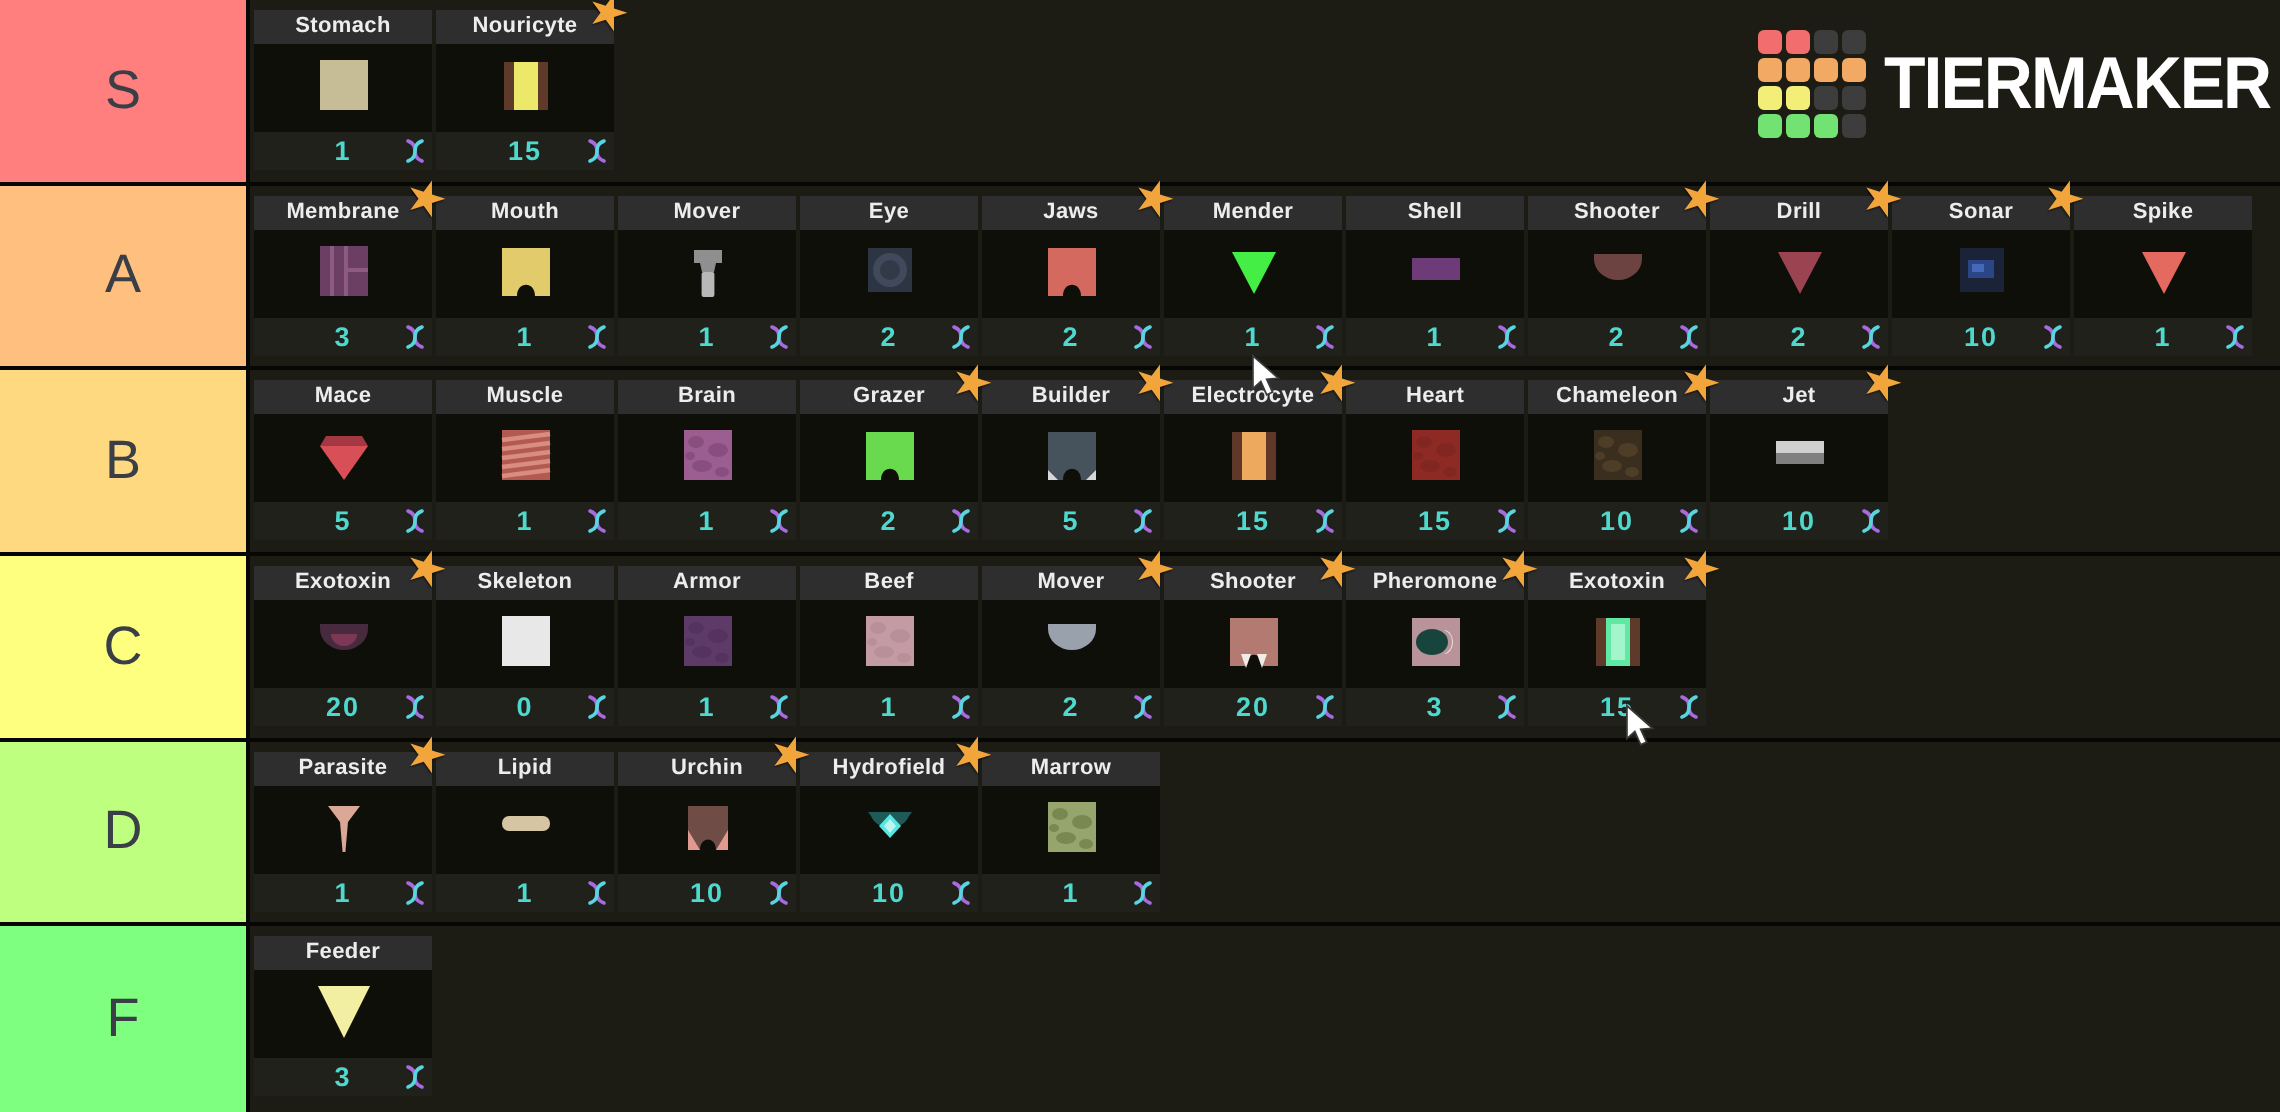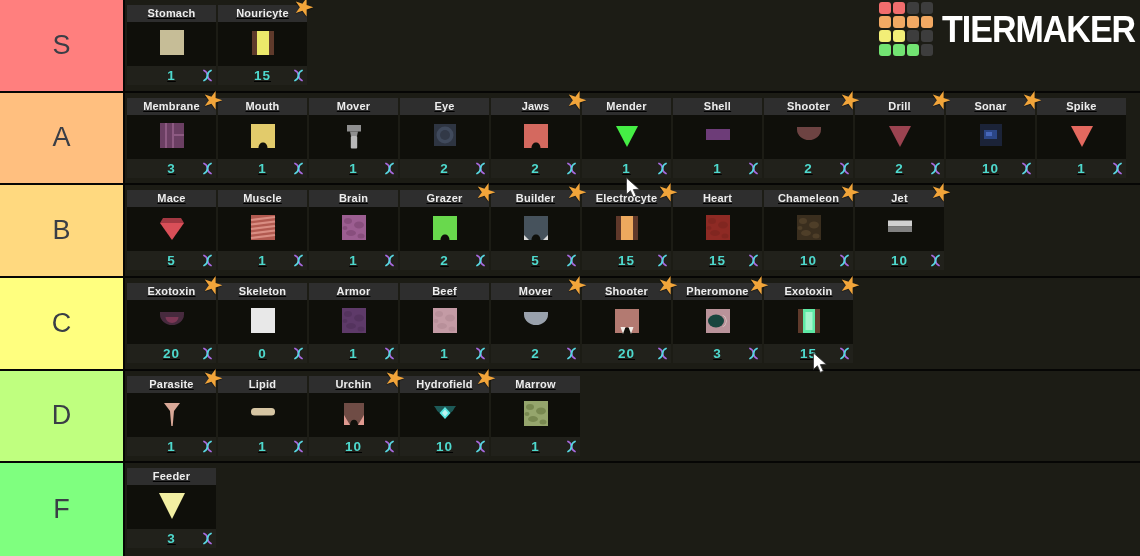--- a/index.html
+++ b/index.html
@@ -3,32 +3,32 @@
 <meta charset="utf-8">
 <style>
   html,body{margin:0;padding:0;background:#0c0c0a;}
   .app{position:relative;width:1140px;height:556px;background:#1c1c15;overflow:hidden;
        font-family:"Liberation Sans",sans-serif;-webkit-font-smoothing:antialiased;}
   .tier-rows{position:absolute;inset:0;display:flex;flex-direction:column;}
   .row{display:flex;height:92.67px;box-sizing:border-box;border-bottom:2px solid #060605;}
   .row:last-child{border-bottom:none;}
   .tier-label{width:125px;flex:none;box-sizing:border-box;border-right:2px solid #060605;
        display:flex;align-items:center;justify-content:center;font-size:27px;color:#3a3e46;}
-  .cells{display:flex;align-items:flex-start;padding-left:2px;gap:2px;text-decoration:underline;}
+  .cells{display:flex;align-items:flex-start;padding-left:2px;gap:2px;}
   .cell{position:relative;width:89px;height:80px;margin-top:5px;flex:none;background:#0f0f0a;
        display:flex;flex-direction:column;}
   .cell-name{height:17px;line-height:17px;background:#2e2e2e;color:var(--labelc,#ededed);
        font-size:11px;font-weight:bold;text-align:center;white-space:nowrap;overflow:hidden;letter-spacing:.2px;}
   .cell-icon{flex:1;display:flex;align-items:center;justify-content:center;}
   .cell-foot{height:19px;background:#21211b;position:relative;display:flex;align-items:center;justify-content:center;}
   .count{color:var(--countc,#4ed9ce);font-size:13.5px;font-weight:bold;letter-spacing:1px;}
   .dna{position:absolute;right:2px;top:3px;line-height:0;}
   .star{position:absolute;top:-10px;right:-8px;font-size:24px;color:var(--starc,#f2a53a);
        transform:rotate(18deg);text-shadow:0 1px 1px rgba(0,0,0,.45);z-index:3;line-height:1;}
-  .logo{position:absolute;left:879px;top:2px;display:flex;align-items:center;gap:9px;}
+  .logo{position:absolute;left:879px;top:15px;display:flex;align-items:center;gap:9px;}
   .logo-grid{display:grid;grid-template-columns:repeat(4,12px);grid-auto-rows:12px;gap:2px;}
   .logo-grid i{border-radius:3px;display:block;}
   .logo-text{color:#fff;font-size:34px;font-weight:900;letter-spacing:-1px;transform:scaleY(1.08);}
   .cursor{position:absolute;z-index:9;line-height:0;}
 </style>
 </head>
 <body>
 
 <div class="app" style="--countc: #4ed9ce; --starc: #f2a53a; --labelc: #ededed; background: rgb(28, 28, 21);">
   <div class="tier-rows">

